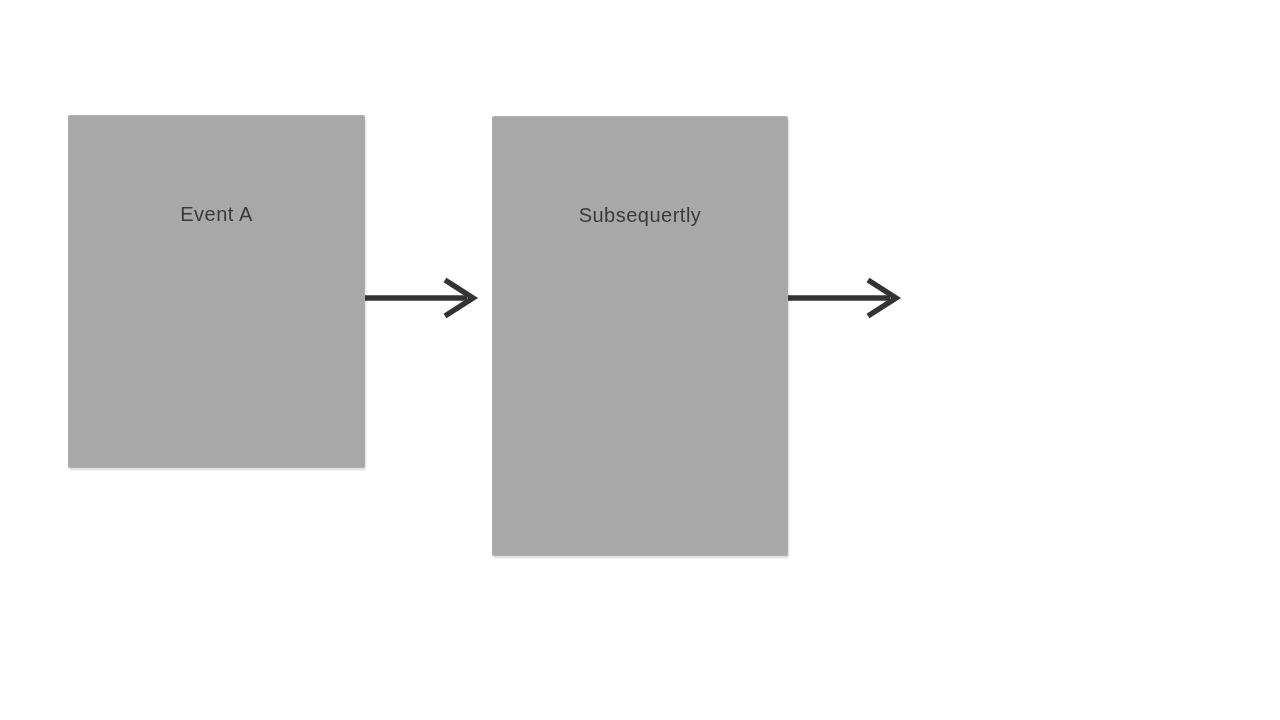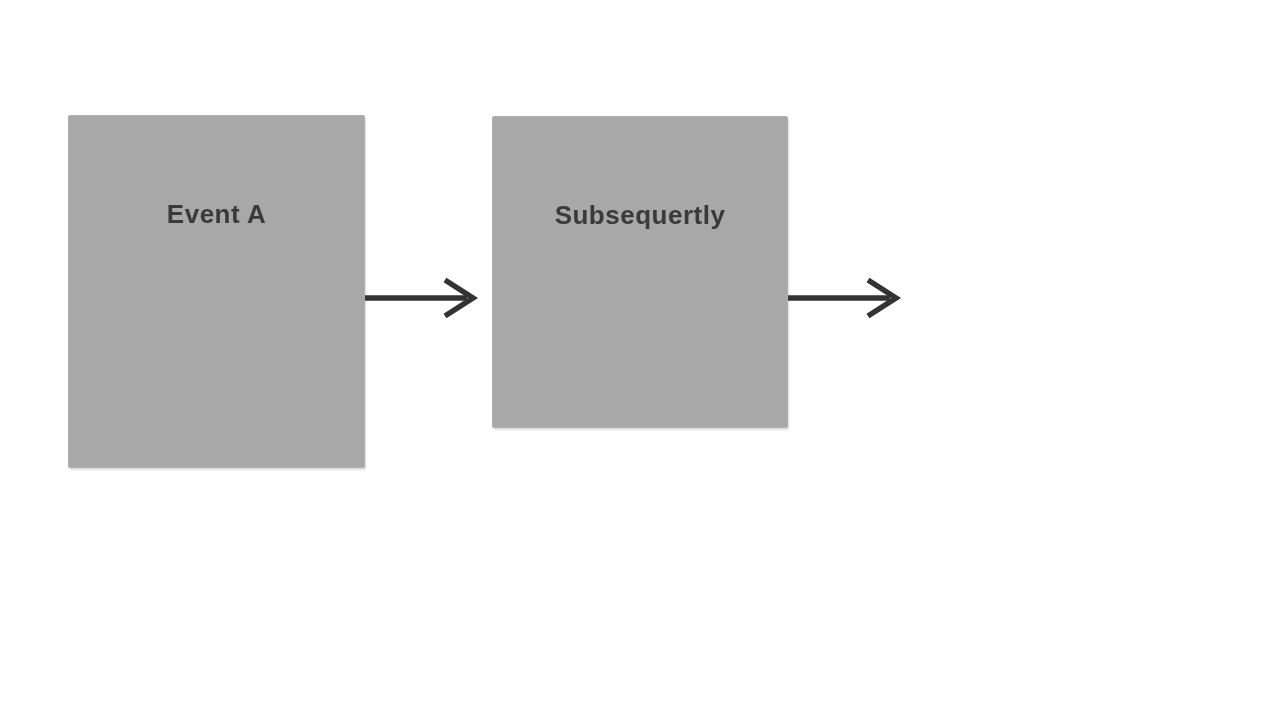--- a/index.html
+++ b/index.html
@@ -17,39 +17,39 @@
   }
   .stage {
     position: relative;
     width: 1280px; height: 720px;
     background: var(--page-bg);
   }
   .flow-box {
     position: absolute;
     top: 116px;
     width: 296px;
-    height: 312px;
+    height: 440px;
     background: var(--box-fill);
     border-radius: 2px;
     box-shadow: 1px 2px 2px rgba(0,0,0,0.14), inset 0 0 0 1px rgba(255,255,255,0.10);
   }
   .flow-box--a { left: 68px;  top: 115px; height: 353px; width: 297px; }
   .flow-box--b { left: 492px; }
   .flow-box--c { left: 916px; }
   .flow-box__label {
     position: absolute;
     top: 84px;
     left: 0;
     width: 100%;
     text-align: center;
-    font-size: 26px;
+    font-size: 20px;
     line-height: 30px;
     letter-spacing: 0.5px;
     color: var(--label-text);
-    font-weight: 700;
+    font-weight: 400;
   }
   .connector {
     position: absolute;
     top: 275px;
     width: 116px;
     height: 46px;
     color: var(--arrow);
   }
   .connector--1 { left: 363px; }
   .connector--2 { left: 786px; }

